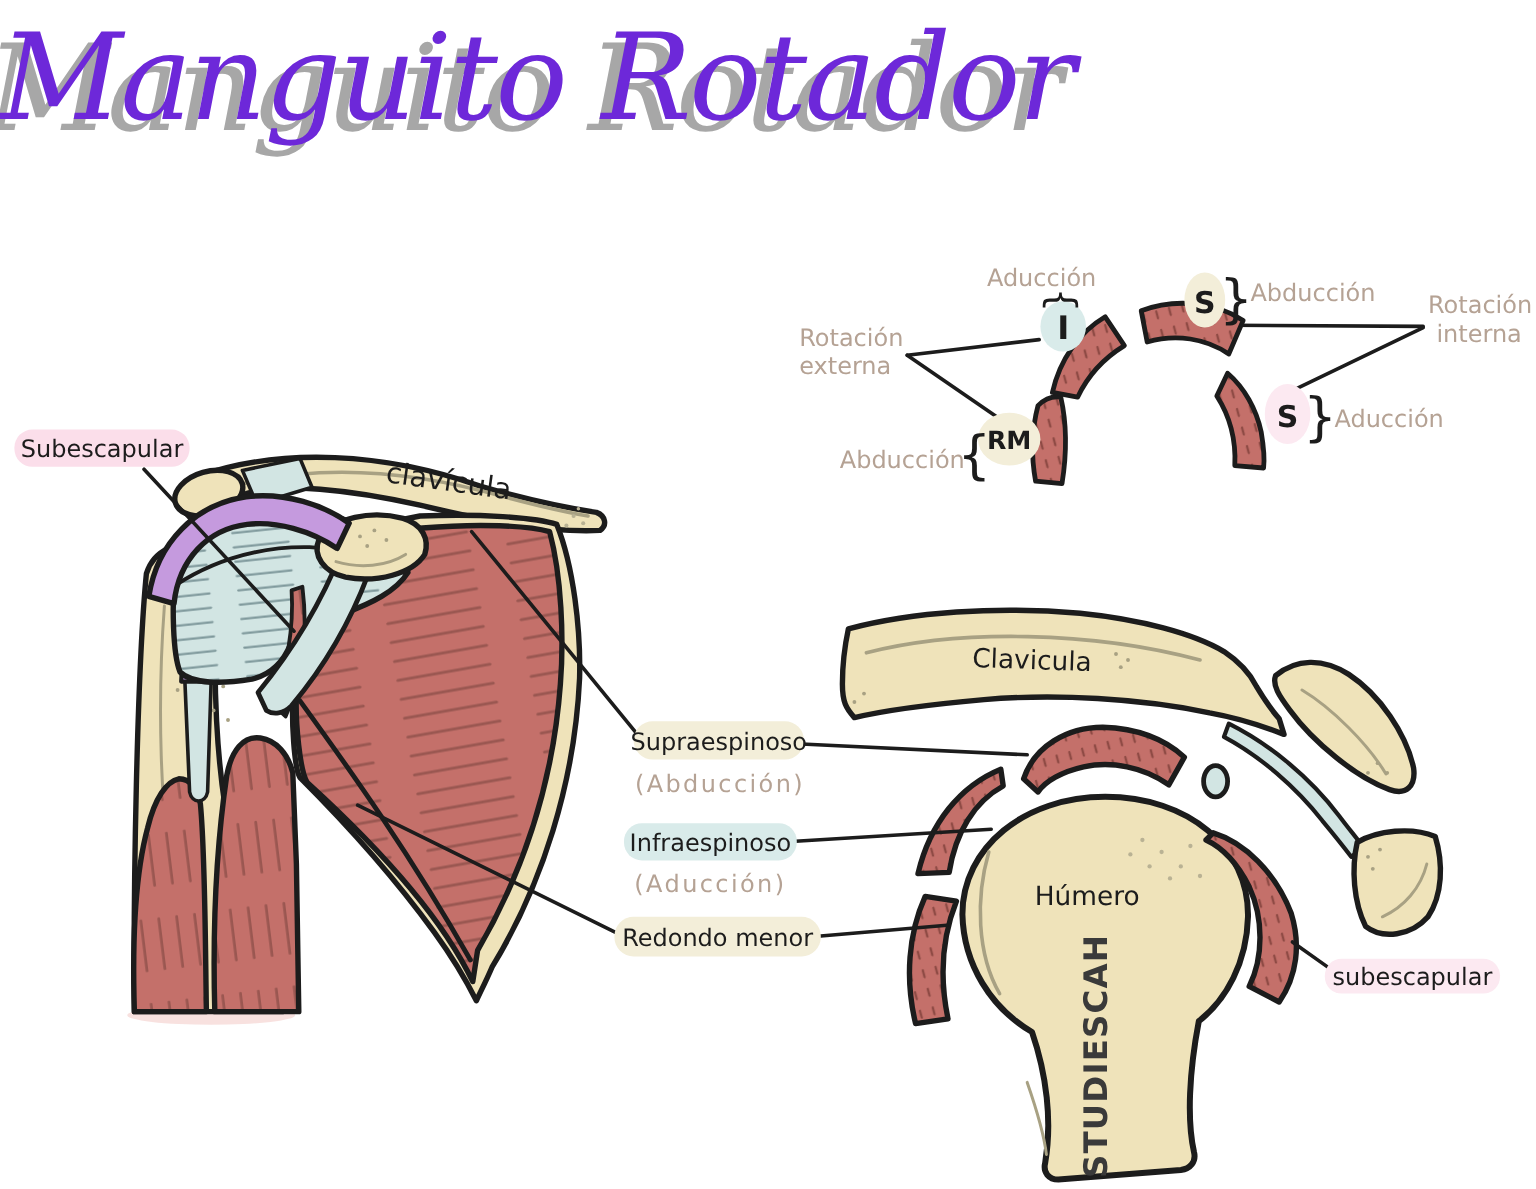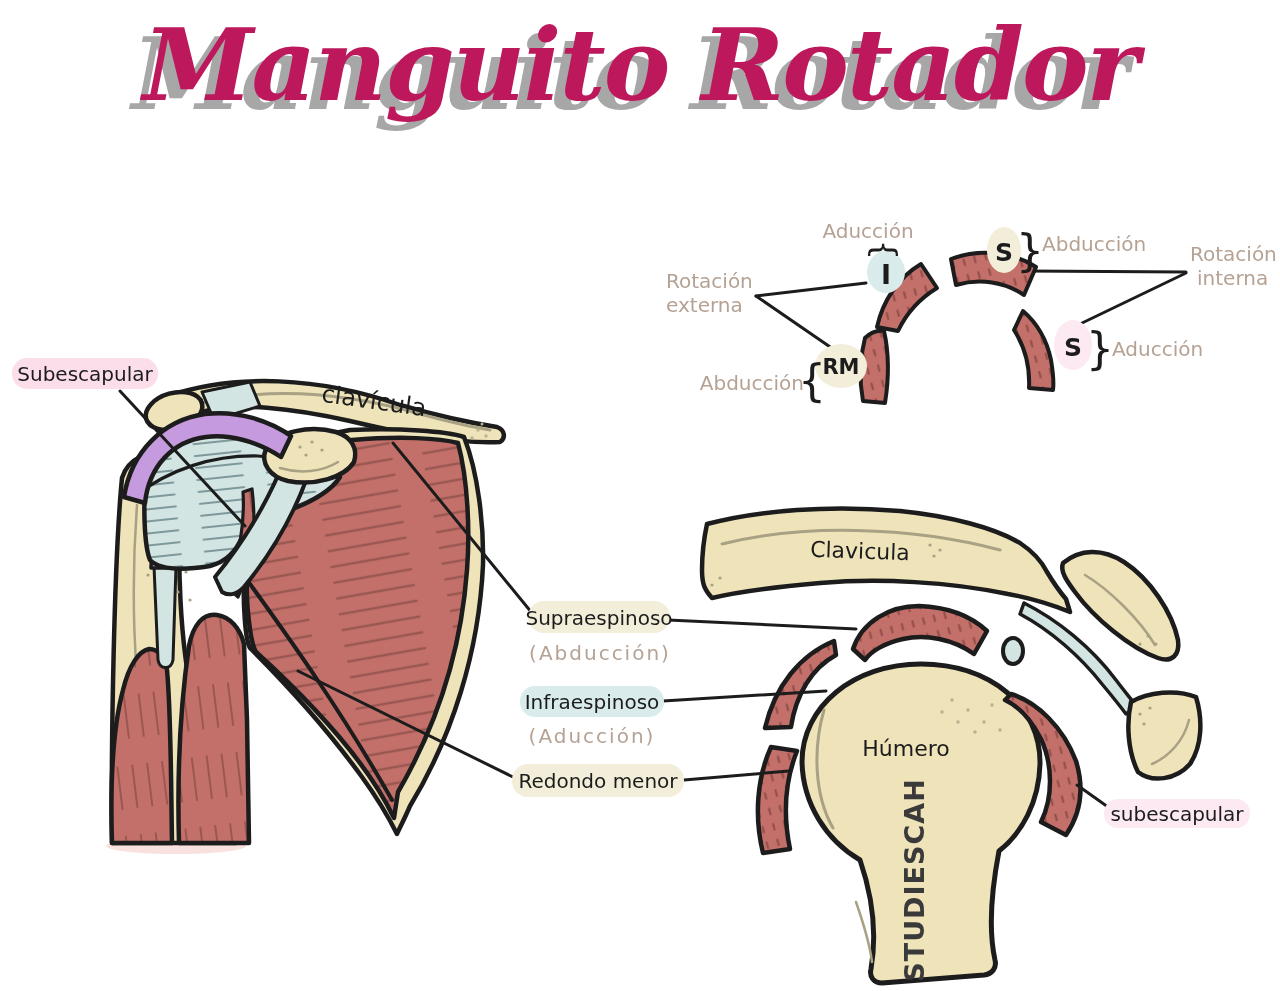--- a/index.html
+++ b/index.html
@@ -1,20 +1,20 @@
 <!DOCTYPE html>
 <html><head>
 <meta charset="utf-8">
 <style>
   html,body{margin:0;padding:0;background:#ffffff;}
   .canvas{position:relative;width:1280px;height:991px;background:#ffffff;overflow:hidden;
           font-family:"DejaVu Sans",sans-serif;}
-  .title{position:absolute;left:0;top:6px;width:1280px;text-align:center;
-         font-family:"DejaVu Serif",serif;font-style:italic;font-weight:bold;
-         font-size:100px;letter-spacing:-2px;color:#be185d;
+  .title{position:absolute;left:0;top:6px;width:1280px;text-align:left;
+         font-family:"DejaVu Serif",serif;font-style:italic;font-weight:normal;
+         font-size:100px;letter-spacing:-2px;color:#6d28d9;
          text-shadow:-11px 9px 0 #a7a7a7;white-space:nowrap;}
   svg{display:block;position:absolute;left:0;top:0;}
   svg text{font-family:"DejaVu Sans",sans-serif;}
   .ink{fill:#1c1c1c;}
   .tan{fill:#b5a294;}
 </style>
 </head>
 <body>
 
 <div class="canvas">

